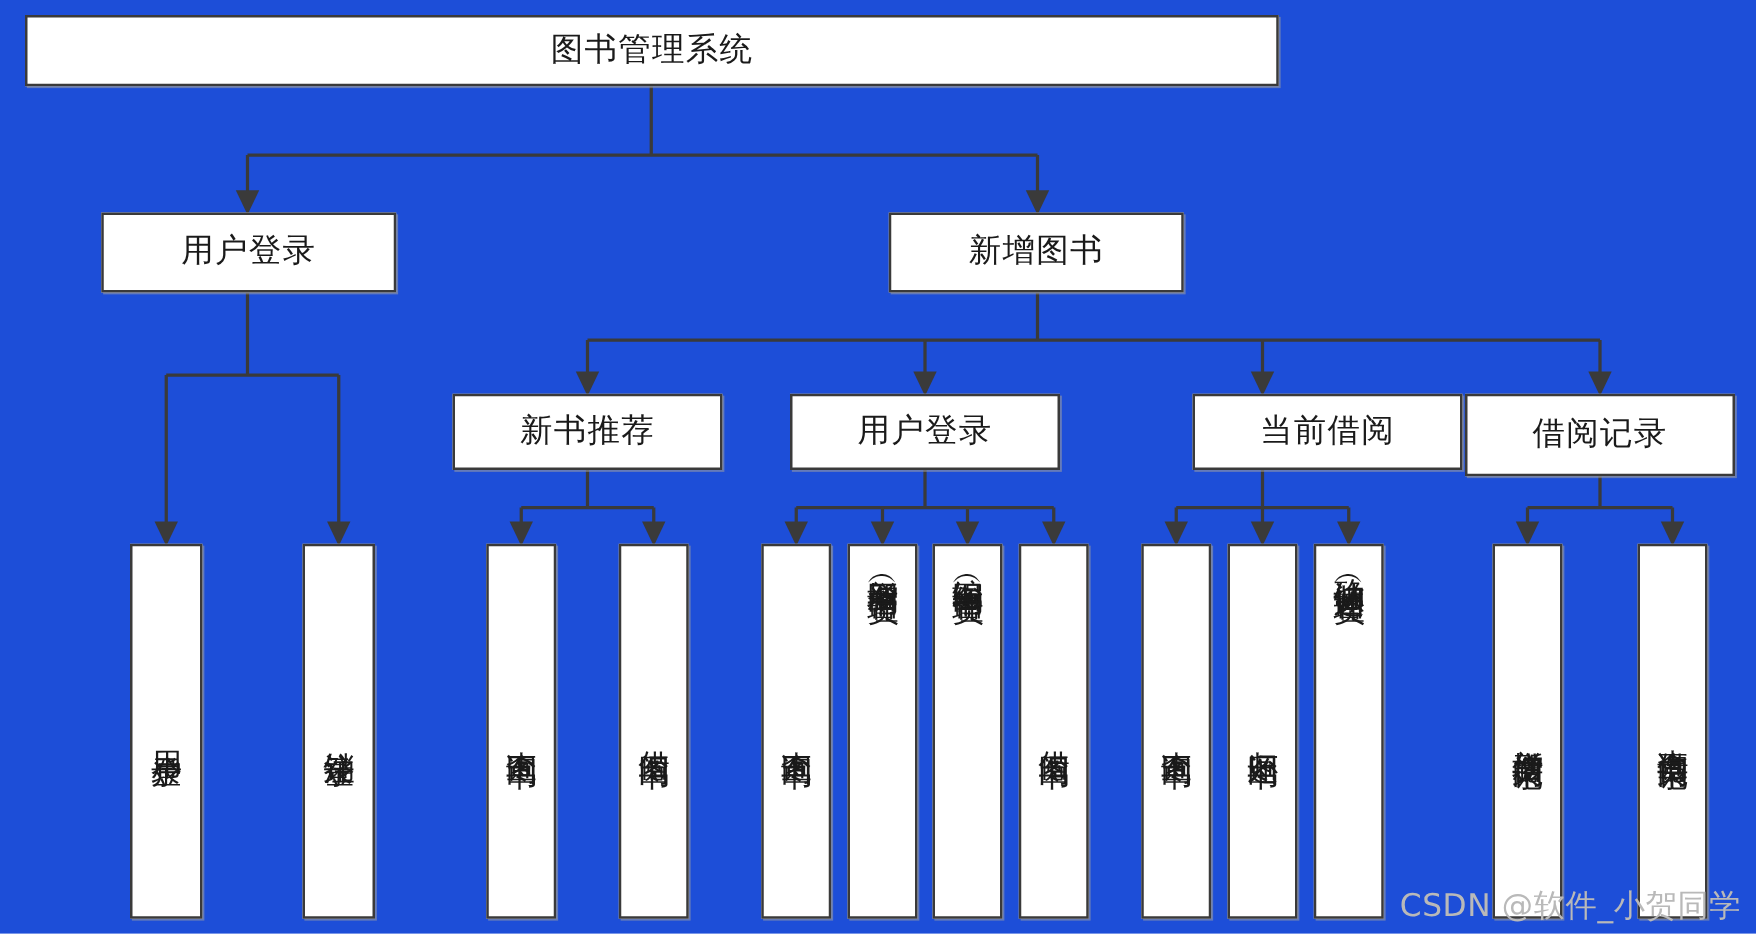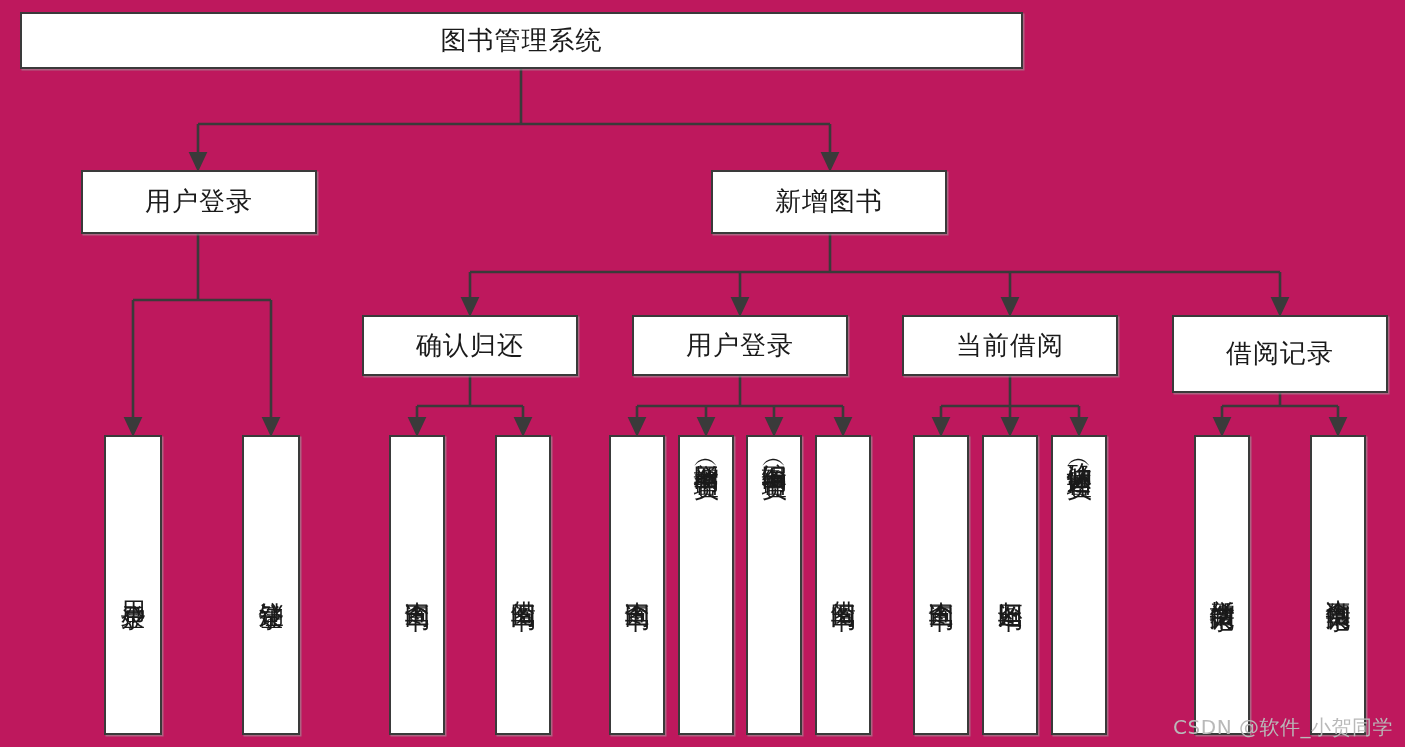--- a/index.html
+++ b/index.html
@@ -7,21 +7,21 @@
     padding: 0;
     background: #ffffff;
   }
   body {
     font-family: "DejaVu Sans", "Liberation Sans", sans-serif;
   }
   #canvas {
     position: relative;
     width: 1405px;
     height: 747px;
-    background: #be185d;
+    background: #1d4ed8;
     overflow: hidden;
   }
   .node {
     position: absolute;
     box-sizing: border-box;
     border: 2.5px solid #3a3a3a;
     background: #ffffff;
     display: flex;
     align-items: center;
     justify-content: center;
@@ -57,21 +57,21 @@
     left: 0;
     top: 0;
     width: 1405px;
     height: 747px;
     pointer-events: none;
   }
   .watermark {
     position: absolute;
     right: 12px;
     bottom: 6px;
-    font-size: 20px;
+    font-size: 25px;
     color: #b9b9b9;
     letter-spacing: 0.5px;
     white-space: nowrap;
     margin-left: 16px;
   }
 </style>
 </head>
 <body>
 
 <div id="canvas">
@@ -131,29 +131,29 @@
   </div>
 
   <div class="node node-h" style="left:81px; top:170px; width:236px; height:64px;">
     <span>用户登录</span>
   </div>
   <div class="node node-h" style="left:711px; top:170px; width:236px; height:64px;">
     <span>新增图书</span>
   </div>
 
   <div class="node node-h" style="left:362px; top:315px; width:216px; height:61px;">
-    <span>确认归还</span>
+    <span>新书推荐</span>
   </div>
   <div class="node node-h" style="left:632px; top:315px; width:216px; height:61px;">
     <span>用户登录</span>
   </div>
-  <div class="node node-h" style="left:902px; top:315px; width:216px; height:61px;">
+  <div class="node node-h" style="left:954px; top:315px; width:216px; height:61px;">
     <span>当前借阅</span>
   </div>
-  <div class="node node-h" style="left:1172px; top:315px; width:216px; height:78px;">
+  <div class="node node-h" style="left:1172px; top:315px; width:216px; height:66px;">
     <span>借阅记录</span>
   </div>
 
   <div class="node node-v" style="left:104px; top:435px; width:58px; height:300px;">
     <span>用户登录</span>
   </div>
   <div class="node node-v" style="left:242px; top:435px; width:58px; height:300px;">
     <span>注销登录</span>
   </div>
 

